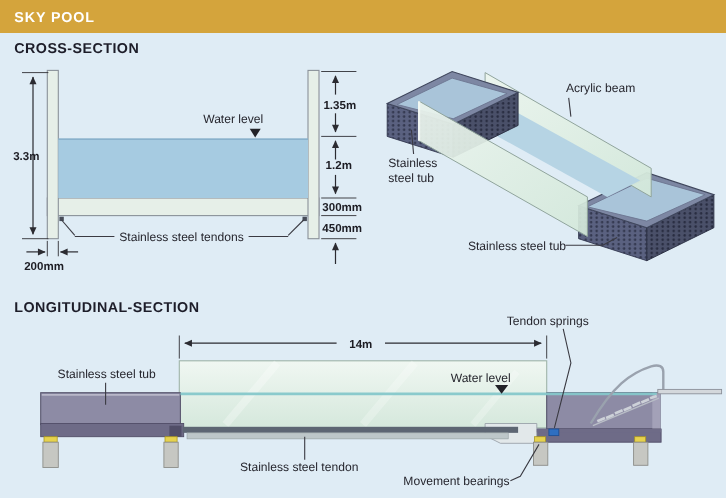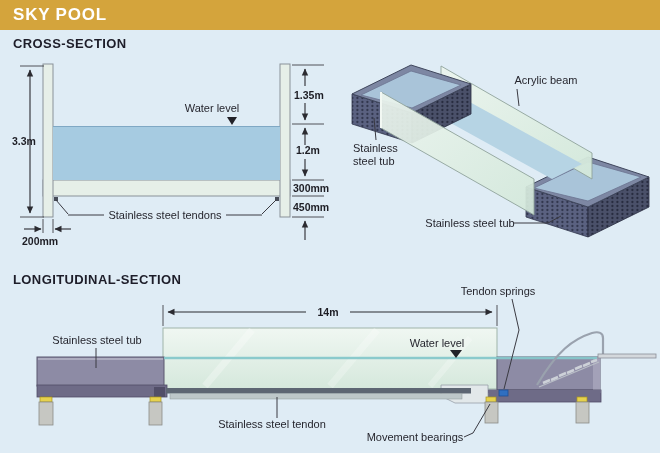--- a/index.html
+++ b/index.html
@@ -6,21 +6,21 @@
   .stage{
     position:relative;width:660px;height:453px;overflow:hidden;
     background:#dfecf5;
     font-family:"Liberation Sans",sans-serif;
   }
   .banner{
     position:absolute;top:0;left:0;width:660px;height:30px;
     background:#d4a43c;display:flex;align-items:center;
   }
   .banner .title{
-    color:#ffffff;font-weight:bold;font-size:17px;letter-spacing:.8px;
+    color:#ffffff;font-weight:bold;font-size:13px;letter-spacing:.8px;
     padding-left:13px;
   }
   svg{position:absolute;top:0;left:0;}
   .hd{font-weight:bold;font-size:13px;fill:#1d1d29;letter-spacing:.4px;}
   .lbl{font-size:11px;fill:#26262e;}
   .dim{font-weight:bold;font-size:10.5px;fill:#1d1d24;}
   .ln{stroke:#3a3a42;stroke-width:1;fill:none;}
   .dimline{stroke:#2b2b31;stroke-width:1.1;fill:none;}
   .tick{stroke:#2b2b31;stroke-width:.8;}
   .steel{fill:#e6efe8;stroke:#8a9199;stroke-width:1;}

